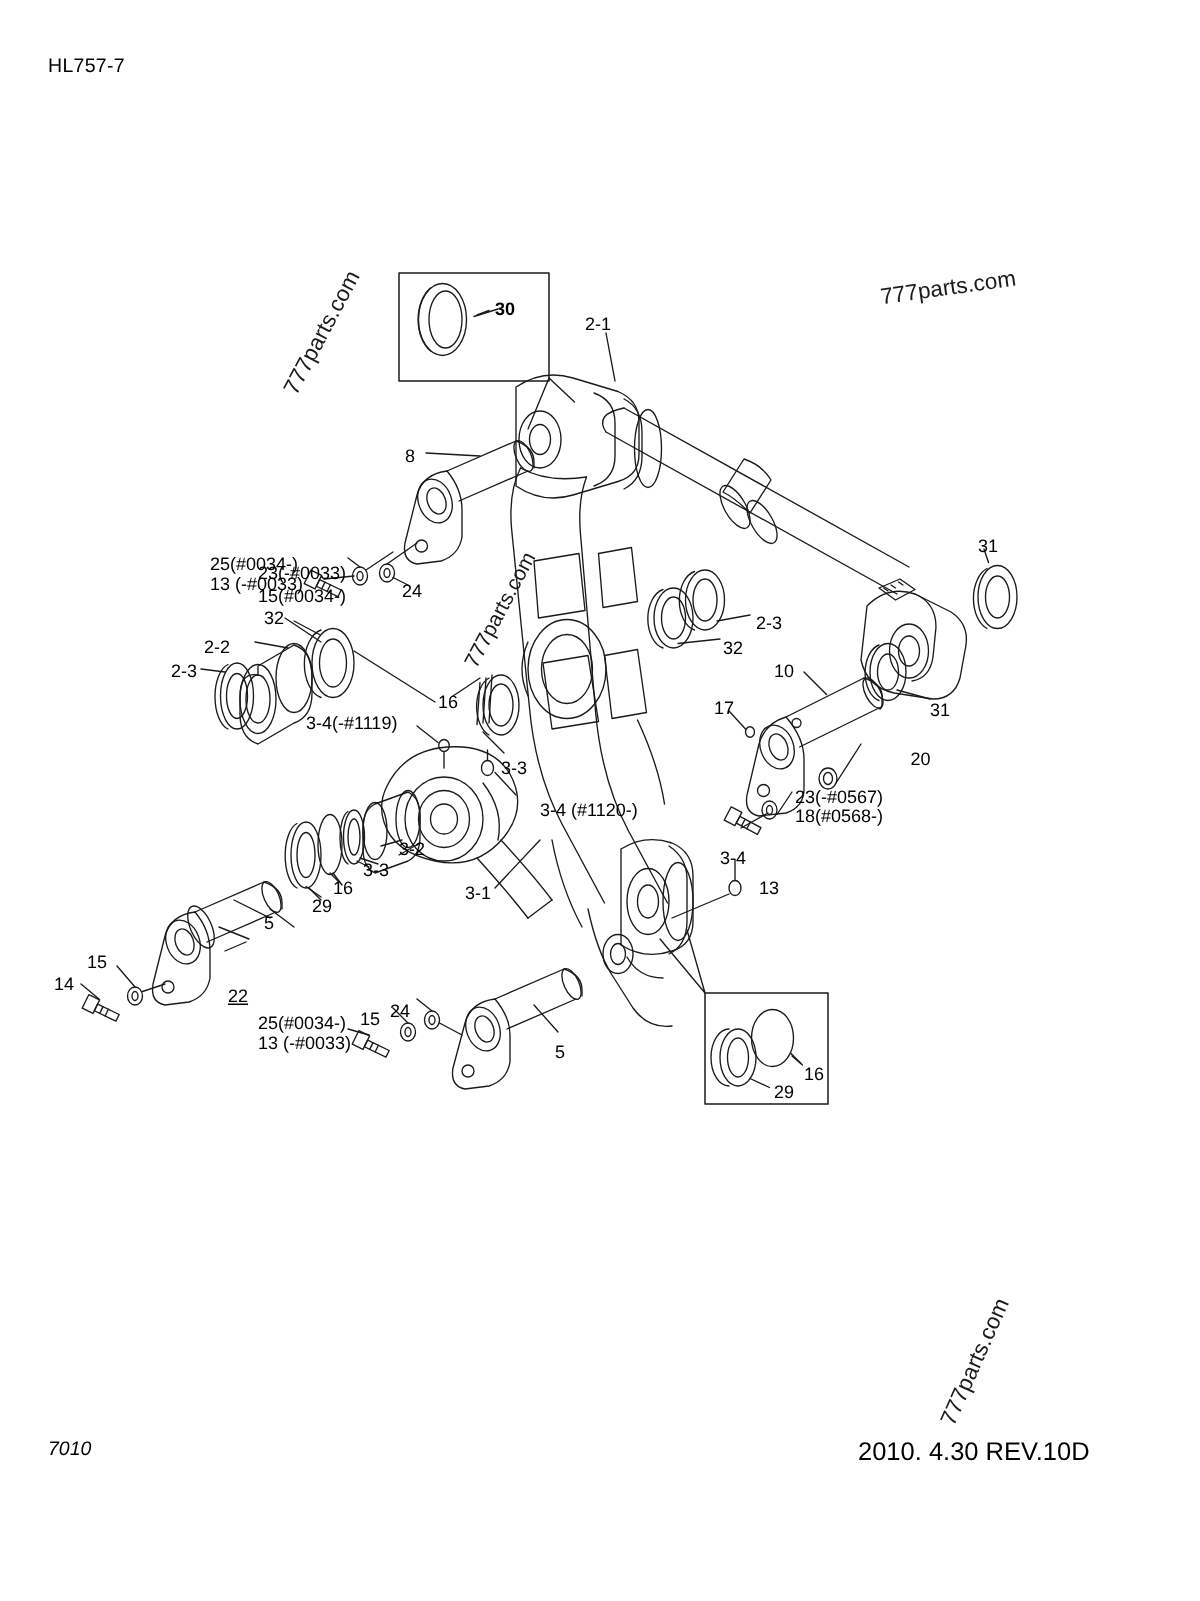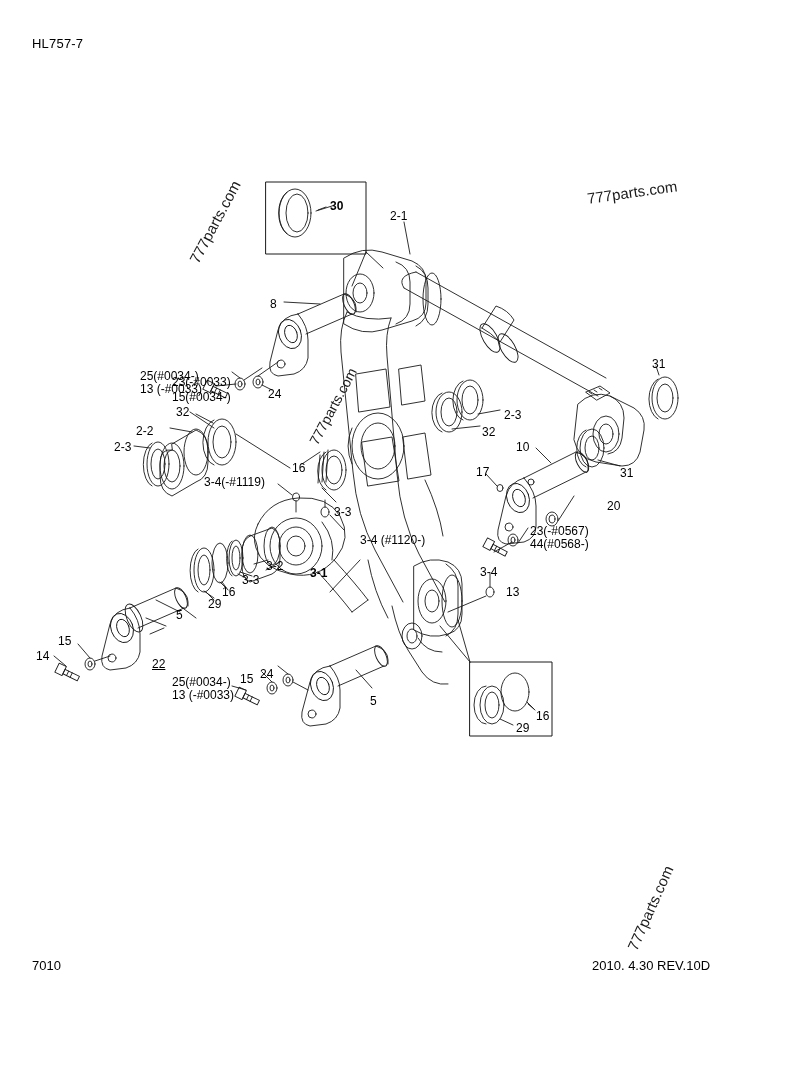--- a/index.html
+++ b/index.html
@@ -32,26 +32,27 @@
     width: 740px;
     text-align: center;
     font-size: 16px;
     letter-spacing: 0.6px;
   }
   .ftr-left {
     position: absolute;
     left: 32px;
     top: 958px;
     font-size: 13px;
+    font-style: italic;
   }
   .ftr-right {
     position: absolute;
-    left: 592px;
+    left: 572px;
     top: 958px;
-    font-size: 13px;
+    font-size: 17px;
     white-space: nowrap;
   }
   .wm {
     position: absolute;
     font-family: "Liberation Sans", sans-serif;
     font-size: 15px;
     color: #1a1a1a;
     white-space: nowrap;
     transform-origin: left top;
     pointer-events: none;
@@ -373,27 +374,27 @@
       <div class="lbl" style="left: 114px; top: 441px;">2-3</div>
       <div class="lbl" style="left: 516px; top: 441px;">10</div>
       <div class="lbl" style="left: 292px; top: 462px;">16</div>
       <div class="lbl" style="left: 620px; top: 467px;">31</div>
       <div class="lbl" style="left: 476px; top: 466px;">17</div>
       <div class="lbl" style="left: 204px; top: 476px;">3-4(-#1119)</div>
       <div class="lbl" style="left: 578px; top: 500px; margin-left: 29px;">20</div>
       <div class="lbl" style="left: 334px; top: 506px;">3-3</div>
       <div class="lbl" style="left: 360px; top: 534px;">3-4 (#1120-)</div>
       <div class="lbl" style="left: 530px; top: 525px;">23(-#0567)</div>
-      <div class="lbl" style="left: 530px; top: 538px;">44(#0568-)</div>
+      <div class="lbl" style="left: 530px; top: 538px;">18(#0568-)</div>
       <div class="lbl" style="left: 506px; top: 538px; margin-top: 48px;">13</div>
       <div class="lbl" style="left: 266px; top: 560px;">3-2</div>
       <div class="lbl" style="left: 480px; top: 566px;">3-4</div>
       <div class="lbl" style="left: 242px; top: 574px;">3-3</div>
       <div class="lbl" style="left: 222px; top: 586px;">16</div>
-      <div class="lbl" style="left: 310px; top: 567px; font-weight: bold;">3-1</div>
+      <div class="lbl" style="left: 310px; top: 589px;">3-1</div>
       <div class="lbl" style="left: 208px; top: 598px;">29</div>
       <div class="lbl" style="left: 176px; top: 609px;">5</div>
       <div class="lbl" style="left: 152px; top: 658px; text-decoration: underline;">22</div>
       <div class="lbl" style="left: 58px; top: 635px;">15</div>
       <div class="lbl" style="left: 36px; top: 650px;">14</div>
       <div class="lbl" style="left: 536px; top: 710px;">16</div>
       <div class="lbl" style="left: 172px; top: 676px;">25(#0034-)</div>
       <div class="lbl" style="left: 172px; top: 689px;">13 (-#0033)</div>
       <div class="lbl" style="left: 240px; top: 673px;">15</div>
       <div class="lbl" style="left: 260px; top: 668px;">24</div>

